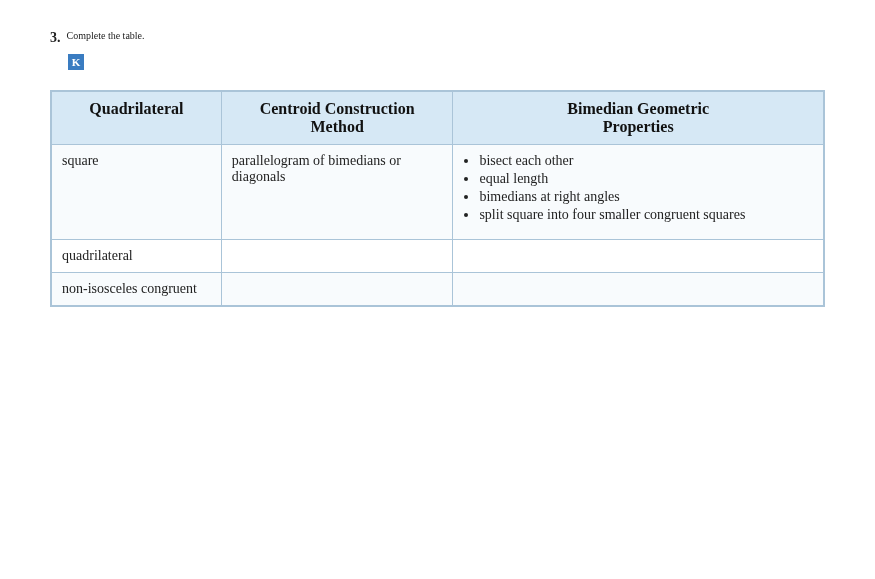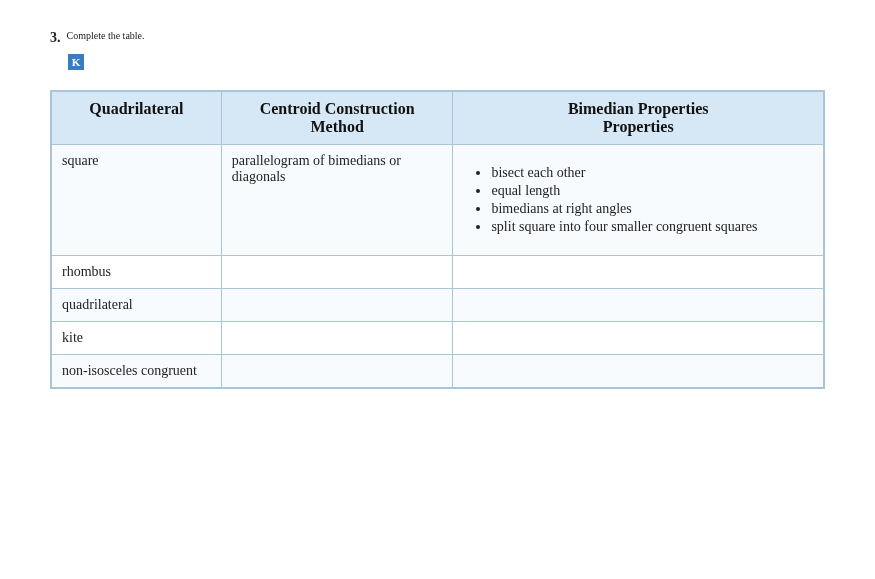--- a/index.html
+++ b/index.html
@@ -94,21 +94,21 @@
       width: 30%;
     }
 
     .col-bimedian {
       width: 48%;
     }
 
     .bullet-list {
       list-style: disc;
       padding-left: 16px;
-      margin: 12px;
+      margin: 0;
     }
 
     .bullet-list li {
       margin-bottom: 2px;
       font-size: 14px;
     }
 
     .row-square td {
       height: 95px;
     }
@@ -131,21 +131,21 @@
 <div class="table-wrapper">
   <table>
     <thead>
       <tr>
         <th class="col-quadrilateral">Quadrilateral</th>
         <th class="col-centroid">
           <span>Centroid Construction</span><br>
           <span>Method</span>
         </th>
         <th class="col-bimedian">
-          <span>Bimedian Properties</span><br>
+          <span>Bimedian Geometric</span><br>
           <span>Properties</span>
         </th>
       </tr>
     </thead>
     <tbody>
 
       <tr class="row-square">
         <td class="col-quadrilateral">
           <span>square</span>
         </td>
@@ -157,35 +157,21 @@
             <li><span>bisect each other</span></li>
             <li><span>equal length</span></li>
             <li><span>bimedians at right angles</span></li>
             <li><span>split square into four smaller congruent squares</span></li>
           </ul>
         </td>
       </tr>
 
       <tr class="row-normal">
         <td class="col-quadrilateral">
-          <span>rhombus</span>
-        </td>
-        <td class="col-centroid"></td>
-        <td class="col-bimedian"></td>
-      </tr>
-      <tr class="row-normal">
-        <td class="col-quadrilateral">
           <span>quadrilateral</span>
-        </td>
-        <td class="col-centroid"></td>
-        <td class="col-bimedian"></td>
-      </tr>
-      <tr class="row-normal">
-        <td class="col-quadrilateral">
-          <span>kite</span>
         </td>
         <td class="col-centroid"></td>
         <td class="col-bimedian"></td>
       </tr>
       <tr class="row-normal">
         <td class="col-quadrilateral">
           <span>non-isosceles congruent</span>
         </td>
         <td class="col-centroid"></td>
         <td class="col-bimedian"></td>

